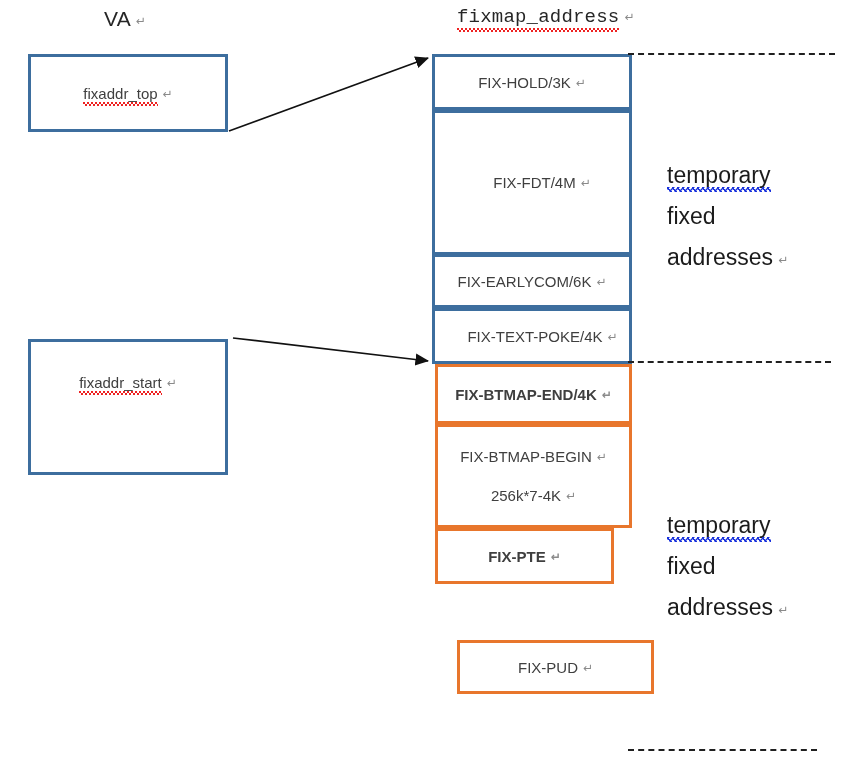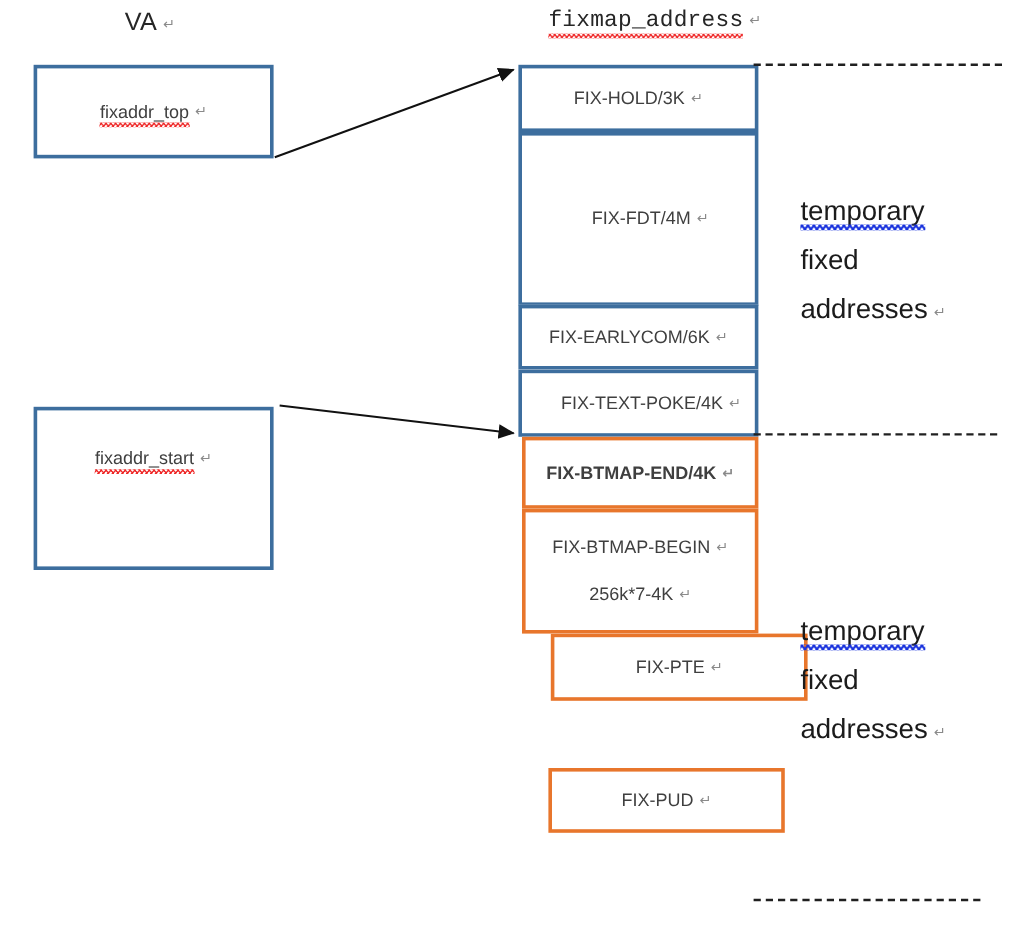--- a/index.html
+++ b/index.html
@@ -180,21 +180,21 @@
 
   <div class="box orange" style="left:435px; top:424px; width:197px; height:104px;">
     <div class="line">
       <span>FIX-BTMAP-BEGIN</span><span class="ret">↵</span>
     </div>
     <div class="line">
       <span>256k*7-4K</span><span class="ret">↵</span>
     </div>
   </div>
 
-  <div class="box orange" style="left:459px; top:528px; width:214px; height:56px;">
+  <div class="box orange" style="left:435px; top:528px; width:179px; height:56px;font-weight:bold;">
     <div class="line">
       <span>FIX-PTE</span><span class="ret">↵</span>
     </div>
   </div>
 
 
   <div class="box orange" style="left:457px; top:640px; width:197px; height:54px;">
     <div class="line">
       <span>FIX-PUD</span><span class="ret">↵</span>
     </div>

